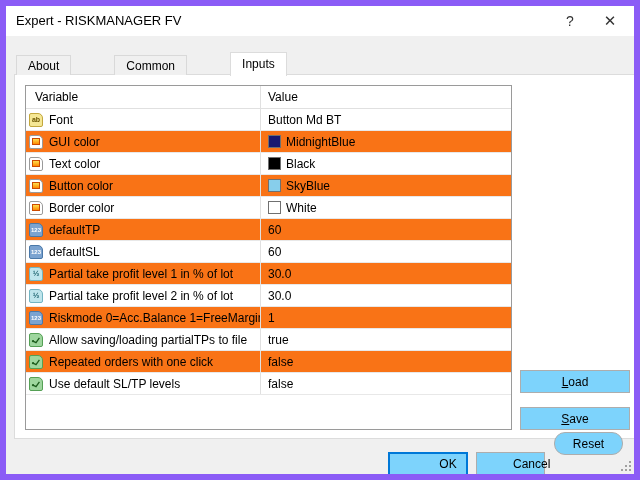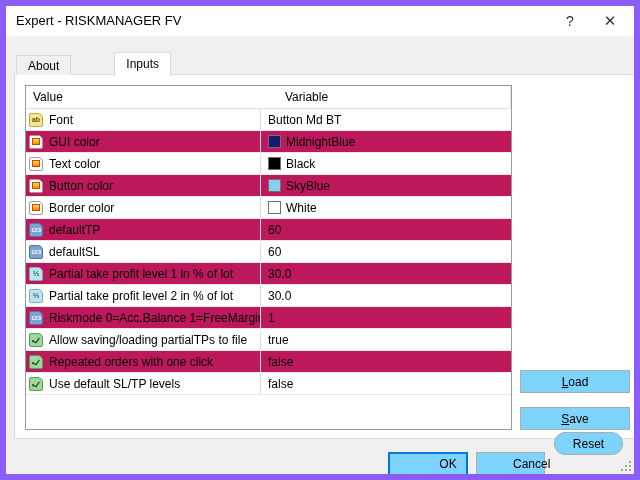--- a/index.html
+++ b/index.html
@@ -32,21 +32,21 @@
 
   
   .ptable { position:absolute; left:10px; top:10px; width:487px; height:345px;
             background:#ffffff; border:1px solid #9a9a9a; overflow:hidden; }
   .thead { display:flex; height:23px; border-bottom:1px solid #e0e0e0; background:#fff; }
   .thead .hcell { font-size:12px; color:#000; line-height:22px; }
   .hvar { width:235px; padding-left:9px; border-right:1px solid #e0e0e0; }
   .hval { flex:1; padding-left:7px; }
 
   .trow { display:flex; height:22px; border-bottom:1px solid #e8e8e8; background:#ffffff; }
-  .trow.alt { background:#be185d; }
+  .trow.alt { background:#f97316; }
   .cell { display:flex; align-items:center; font-size:12px; color:#000; overflow:hidden; white-space:nowrap; }
   .cvar { width:235px; padding-left:3px; border-right:1px solid #e0e0e0; }
   .cval { flex:1; padding-left:7px; }
 
   
   .picon { width:14px; height:14px; margin-right:6px; flex:0 0 14px;
            display:flex; align-items:center; justify-content:center;
            font-size:7px; font-weight:bold; border-radius:2px 5px 2px 2px; }
   .ic-text { background:#f5e795; border:1px solid #c3a73c; color:#6b5500; }
   .ic-color { background:#ffffff; border:1px solid #9a9a9a; }
@@ -76,28 +76,29 @@
 <div class="window">
 
   <div class="titlebar">
     <span class="title">Expert - RISKMANAGER FV</span>
     <span class="cap-btn cap-help">?</span>
     <span class="cap-btn cap-close">✕</span>
   </div>
 
   <div class="tabs">
     <div class="tab">About</div>
+    <div class="tab">Common</div>
     <div class="tab active">Inputs</div>
   </div>
 
   <div class="tabpage">
     <div class="ptable">
       <div class="thead">
+        <div class="hcell hvar">Variable</div>
         <div class="hcell hval">Value</div>
-        <div class="hcell hvar">Variable</div>
       </div>
       <div>
           <div class="trow">
             <div class="cell cvar">
               <span class="picon ic-text">ab</span>
               <span>Font</span>
             </div>
             <div class="cell cval">
               <span>Button Md BT</span>
             </div>

